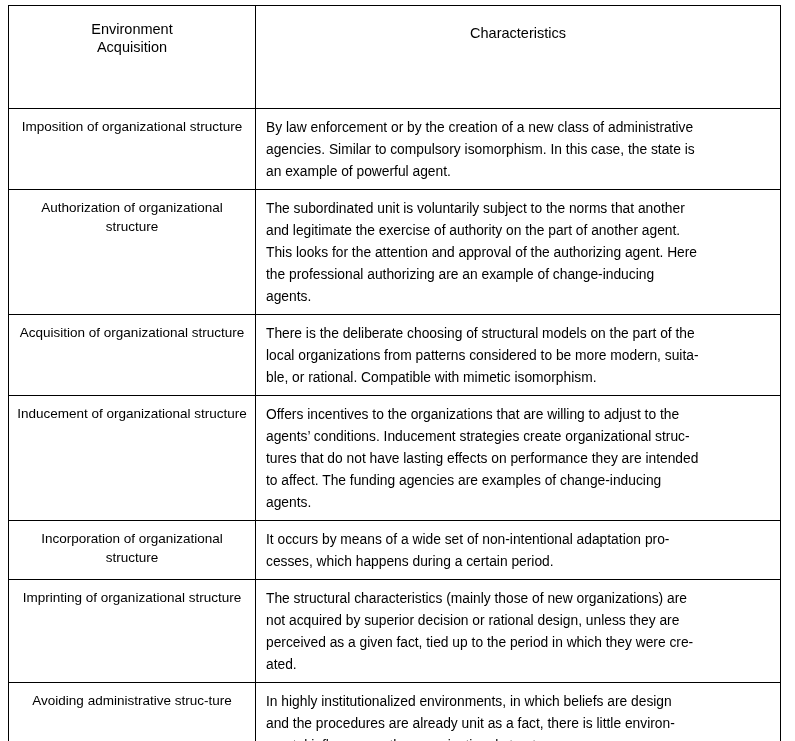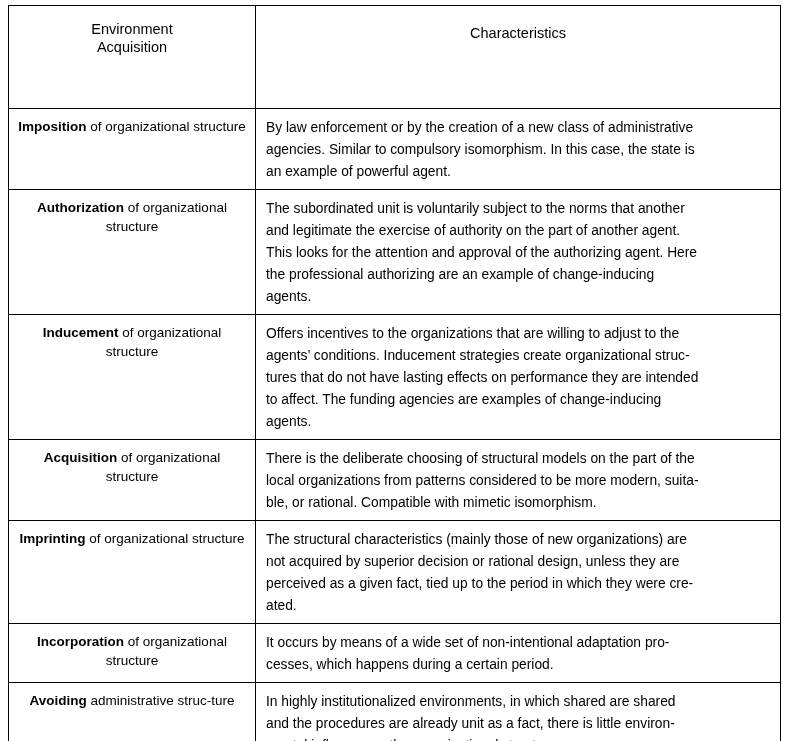--- a/index.html
+++ b/index.html
@@ -58,21 +58,21 @@
   }
 
   
   td.mechanism-cell {
     padding: 8px 8px 6px 8px;
     font-size: 13.5px;
     line-height: 19px;
     text-align: center;
   }
   td.mechanism-cell .mech-term {
-    font-weight: bold;
+    font-weight: normal;
   }
 
   td.characteristics-cell {
     padding: 8px 10px 6px 10px;
     font-size: 13.8px;
     line-height: 22px;
     text-align: left;
     margin-top: 15px;
   }
   td.characteristics-cell .char-line {
@@ -113,56 +113,56 @@
           <td class="mechanism-cell"><span class="mech-term">Authorization</span><span class="mech-suffix"> of organizational structure</span></td>
           <td class="characteristics-cell">
             <span class="char-line">The subordinated unit is voluntarily subject to the norms that another</span>
             <span class="char-line">and legitimate the exercise of authority on the part of another agent.</span>
             <span class="char-line">This looks for the attention and approval of the authorizing agent. Here</span>
             <span class="char-line">the professional authorizing are an example of change-inducing</span>
             <span class="char-line">agents.</span>
           </td>
         </tr>
         <tr>
+          <td class="mechanism-cell"><span class="mech-term">Acquisition</span><span class="mech-suffix"> of organizational structure</span></td>
+          <td class="characteristics-cell">
+            <span class="char-line">There is the deliberate choosing of structural models on the part of the</span>
+            <span class="char-line">local organizations from patterns considered to be more modern, suita-</span>
+            <span class="char-line">ble, or rational. Compatible with mimetic isomorphism.</span>
+          </td>
+        </tr>
+        <tr>
           <td class="mechanism-cell"><span class="mech-term">Inducement</span><span class="mech-suffix"> of organizational structure</span></td>
           <td class="characteristics-cell">
             <span class="char-line">Offers incentives to the organizations that are willing to adjust to the</span>
             <span class="char-line">agents’ conditions. Inducement strategies create organizational struc-</span>
             <span class="char-line">tures that do not have lasting effects on performance they are intended</span>
             <span class="char-line">to affect. The funding agencies are examples of change-inducing</span>
             <span class="char-line">agents.</span>
           </td>
         </tr>
         <tr>
-          <td class="mechanism-cell"><span class="mech-term">Acquisition</span><span class="mech-suffix"> of organizational structure</span></td>
+          <td class="mechanism-cell"><span class="mech-term">Incorporation</span><span class="mech-suffix"> of organizational structure</span></td>
           <td class="characteristics-cell">
-            <span class="char-line">There is the deliberate choosing of structural models on the part of the</span>
-            <span class="char-line">local organizations from patterns considered to be more modern, suita-</span>
-            <span class="char-line">ble, or rational. Compatible with mimetic isomorphism.</span>
+            <span class="char-line">It occurs by means of a wide set of non-intentional adaptation pro-</span>
+            <span class="char-line">cesses, which happens during a certain period.</span>
           </td>
         </tr>
         <tr>
           <td class="mechanism-cell"><span class="mech-term">Imprinting</span><span class="mech-suffix"> of organizational structure</span></td>
           <td class="characteristics-cell">
             <span class="char-line">The structural characteristics (mainly those of new organizations) are</span>
             <span class="char-line">not acquired by superior decision or rational design, unless they are</span>
             <span class="char-line">perceived as a given fact, tied up to the period in which they were cre-</span>
             <span class="char-line">ated.</span>
           </td>
         </tr>
         <tr>
-          <td class="mechanism-cell"><span class="mech-term">Incorporation</span><span class="mech-suffix"> of organizational structure</span></td>
-          <td class="characteristics-cell">
-            <span class="char-line">It occurs by means of a wide set of non-intentional adaptation pro-</span>
-            <span class="char-line">cesses, which happens during a certain period.</span>
-          </td>
-        </tr>
-        <tr>
           <td class="mechanism-cell"><span class="mech-term">Avoiding</span><span class="mech-suffix"> administrative struc-ture</span></td>
           <td class="characteristics-cell">
-            <span class="char-line">In highly institutionalized environments, in which shared are shared</span>
+            <span class="char-line">In highly institutionalized environments, in which beliefs are design</span>
             <span class="char-line">and the procedures are already unit as a fact, there is little environ-</span>
             <span class="char-line">mental influence on the organizational structure.</span>
           </td>
         </tr>
       </tbody>
   </table>
 </div>
 
 </body></html>

